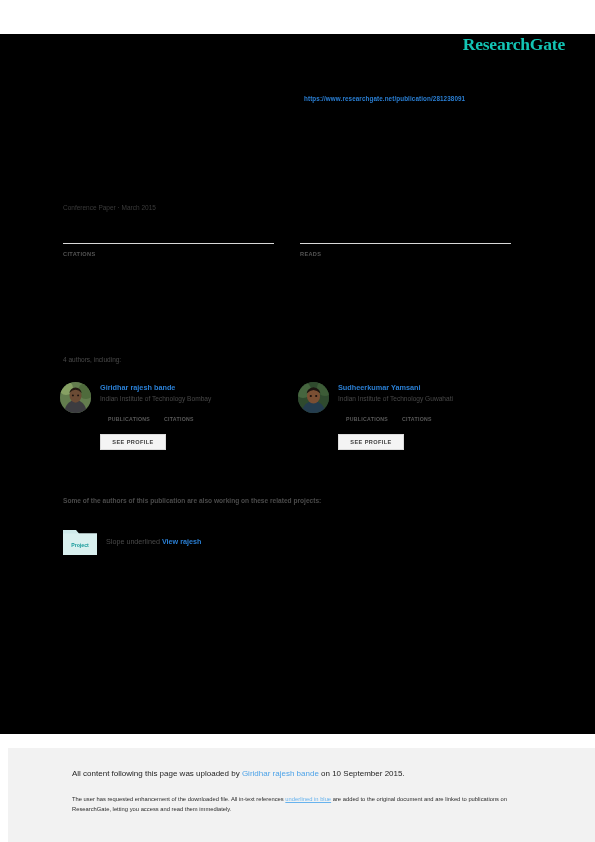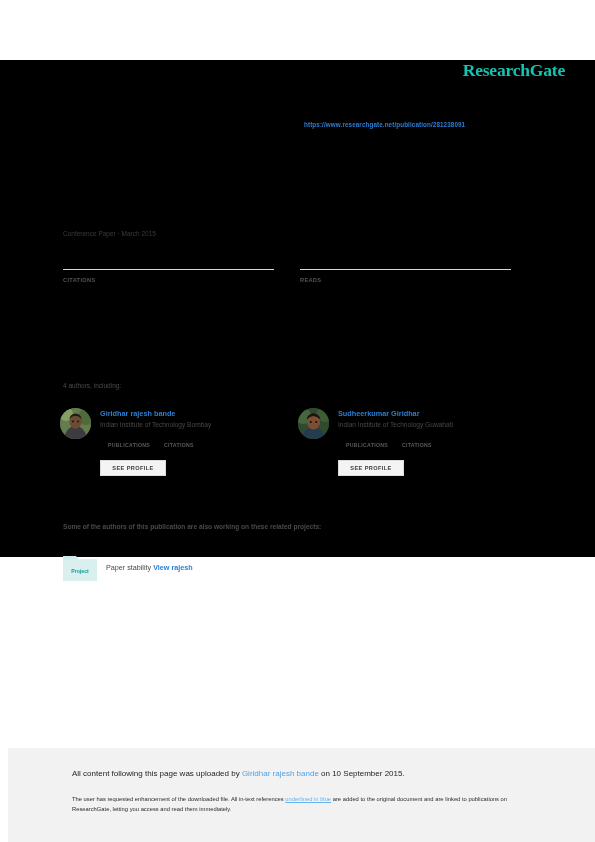--- a/index.html
+++ b/index.html
@@ -21,23 +21,23 @@
     position: absolute;
     left: 0; top: 0;
     width: 595px;
     height: 48px;
     background: #ffffff;
   }
 
   
   .dark-page {
     position: absolute;
-    left: 0; top: 60px;
+    left: 0; top: 34px;
     width: 595px;
-    height: 497px;
+    height: 700px;
     background: #000000;
   }
 
   
   .rg-logo {
     position: absolute;
     right: 30px;
     top: 0px;
     font-family: "Liberation Serif", serif;
     font-size: 17.5px;
@@ -346,21 +346,21 @@
         <rect x="0" y="0" width="31" height="31" fill="#2f4a2e"></rect>
         <circle cx="5" cy="8" r="8" fill="#46663f"></circle>
         <circle cx="27" cy="6" r="8" fill="#3d5c37"></circle>
         <ellipse cx="15.5" cy="32" rx="12" ry="13" fill="#243c4e"></ellipse>
         <ellipse cx="15.5" cy="14" rx="6.6" ry="7.6" fill="#7a4f33"></ellipse>
         <path d="M8.6 11.4 Q15.5 4.4 22.4 11.4 Q21.6 6 15.5 5.2 Q9.4 6 8.6 11.4 Z" fill="#1c1410"></path>
         <ellipse cx="12.8" cy="14" rx="1.1" ry="1" fill="#160f0c"></ellipse>
         <ellipse cx="18.2" cy="14" rx="1.1" ry="1" fill="#160f0c"></ellipse>
       </svg>
     </div>
-    <div class="author-name">Sudheerkumar Giridhar</div>
+    <div class="author-name">Sudheerkumar Yamsani</div>
     <div class="author-affil">Indian Institute of Technology Guwahati</div>
     <div class="author-stats">
       <div class="author-stat s1">
         <div class="author-stat-num">22</div>
         <div class="author-stat-label">PUBLICATIONS</div>
       </div>
       <div class="author-stat s2">
         <div class="author-stat-num">99</div>
         <div class="author-stat-label">CITATIONS</div>
       </div>
@@ -372,21 +372,21 @@
 
   <div class="project-row">
     <div class="folder-icon">
       <svg width="34" height="28" viewBox="0 0 34 28" aria-hidden="true">
         <path d="M0 3 H13 L16 6.5 H34 V28 H0 Z" fill="#cfeaea"></path>
         <rect x="0" y="6.5" width="34" height="21.5" fill="#d9f0ef"></rect>
         <text x="17" y="20" text-anchor="middle" font-family="Liberation Sans, sans-serif" font-size="5.2" font-weight="bold" fill="#169a9a">Project</text>
       </svg>
     </div>
     <div class="project-text">
-      <span>Paper stability</span>
+      <span>Slope underlined</span>
       <span class="project-link">View rajesh</span>
     </div>
   </div>
 
 </div>
 
 <div class="footer-band">
   <div class="footer-line1">
     <span>All content following this page was uploaded by </span><span class="footer-link">Giridhar rajesh bande</span><span> on 10 September 2015.</span>
   </div>

